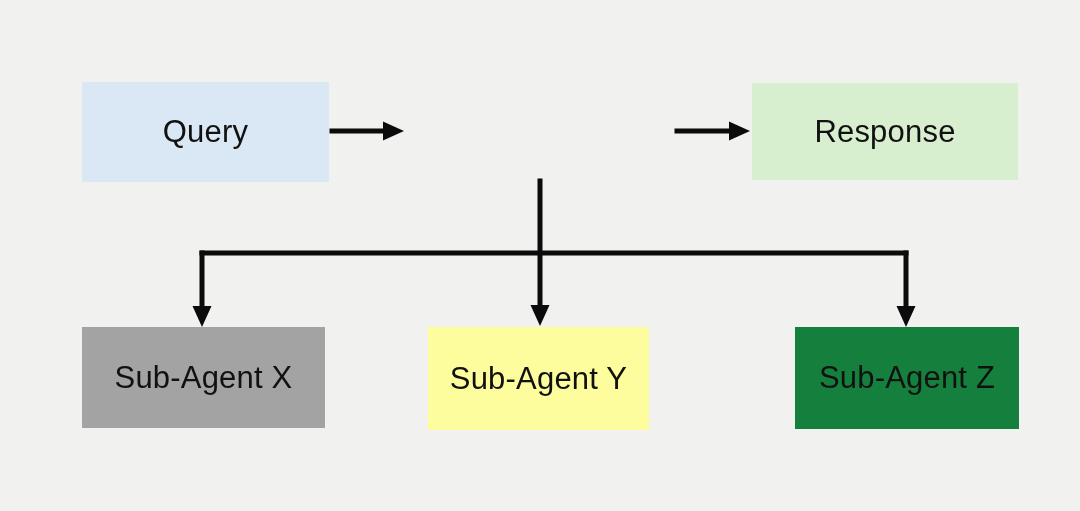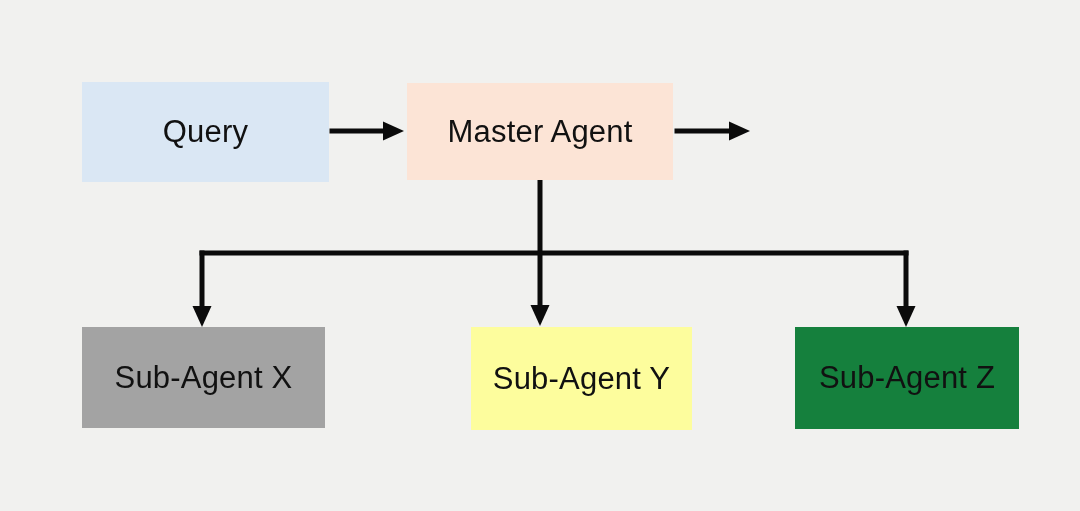--- a/index.html
+++ b/index.html
@@ -65,30 +65,30 @@
         <polygon points="202,327 192.5,306 211.5,306" stroke="none"></polygon>
         <polygon points="906,327 896.5,306 915.5,306" stroke="none"></polygon>
       </g>
     </g>
   </svg>
 
   <div class="node" id="node-query" style="background: rgb(218, 231, 244);">
     <span>Query</span>
   </div>
 
-  <div class="node" id="node-master-agent" style="background: rgb(252, 228, 214);">
-    <span>Master Agent</span>
+
+  <div class="node" id="node-response" style="background: rgb(215, 239, 207);">
+    <span>Response</span>
   </div>
-
 
   <div class="node" id="node-sub-agent-x" style="background: #a3a3a3;">
     <span>Sub-Agent X</span>
   </div>
 
-  <div class="node" id="node-sub-agent-y" style="background: rgb(253, 253, 157); margin-left: 43px;">
+  <div class="node" id="node-sub-agent-y" style="background: rgb(253, 253, 157);">
     <span>Sub-Agent Y</span>
   </div>
 
   <div class="node" id="node-sub-agent-z" style="background: #15803d;">
     <span>Sub-Agent Z</span>
   </div>
 
 </div>
 
 </body></html>

